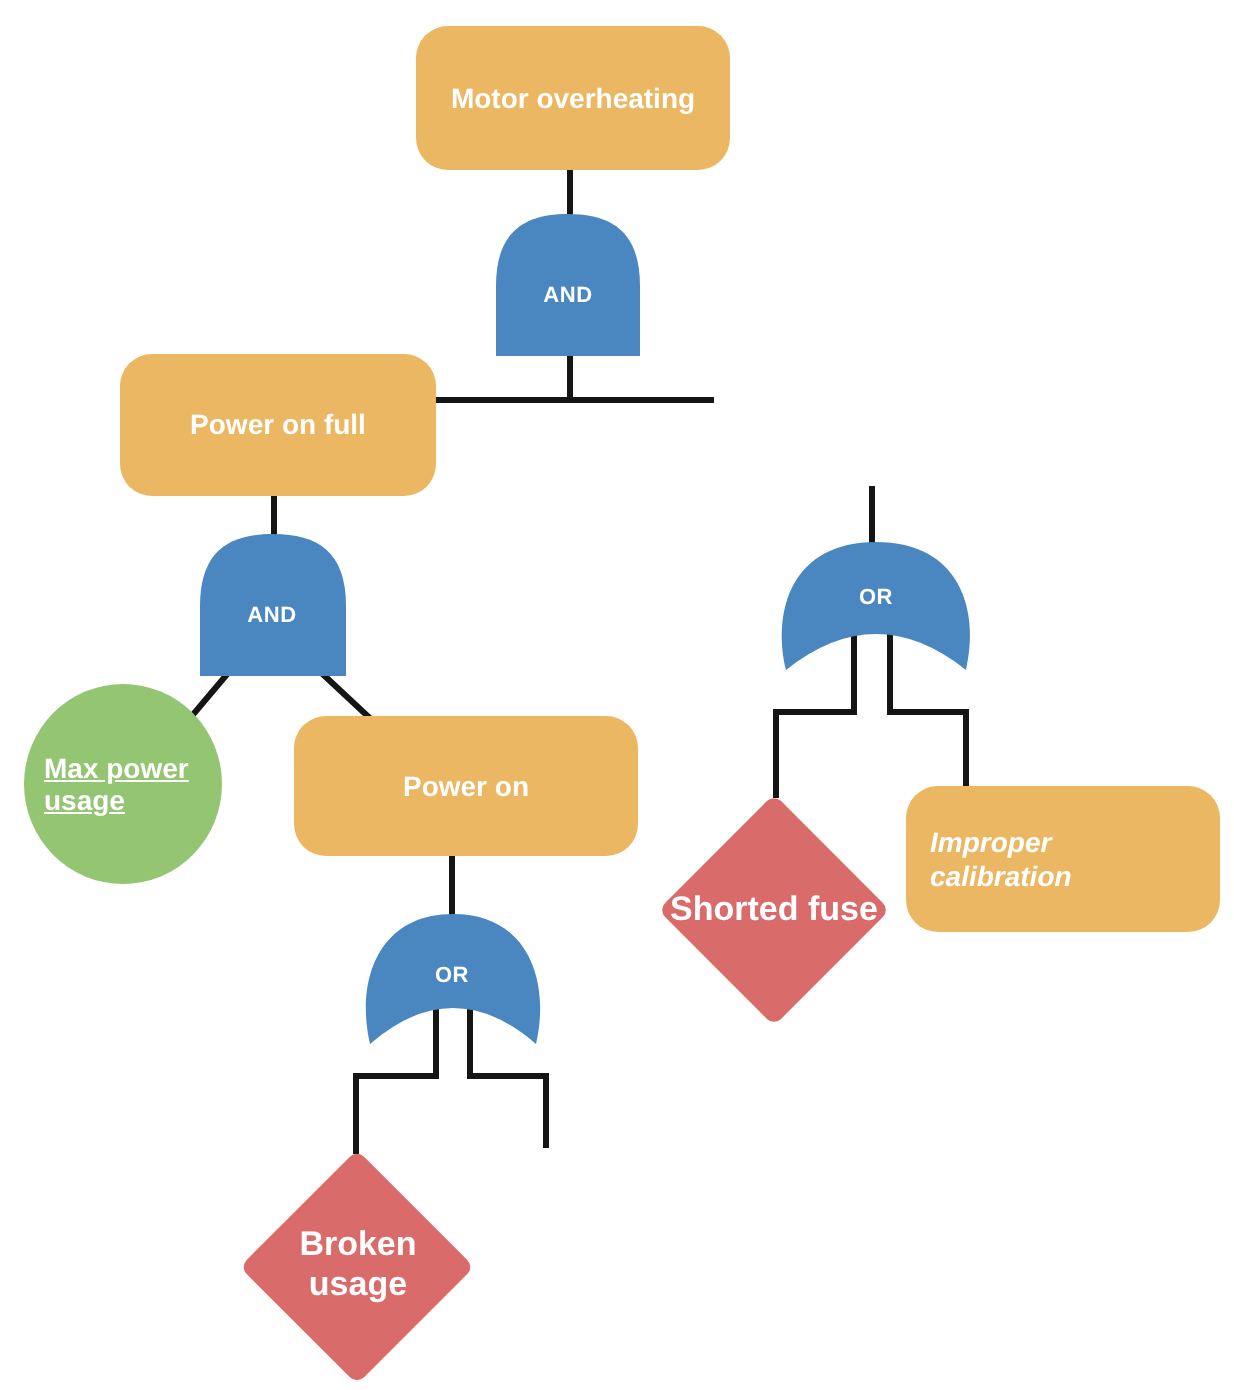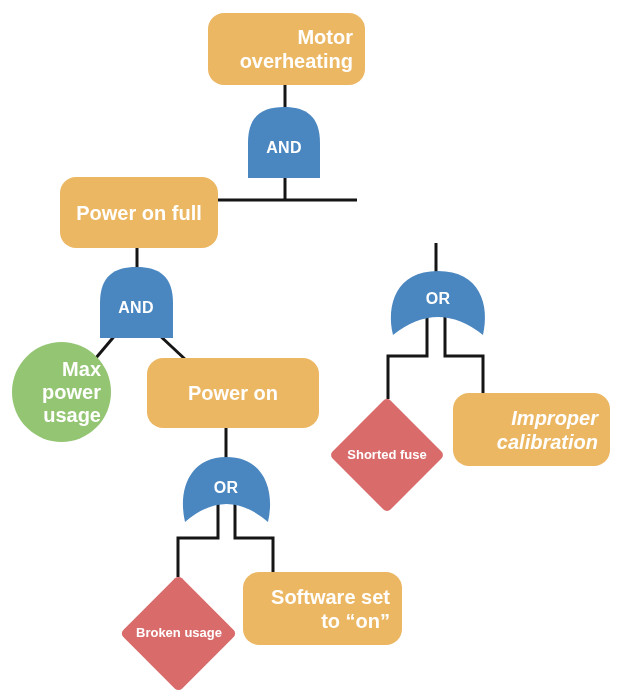--- a/index.html
+++ b/index.html
@@ -10,58 +10,59 @@
     font-family:"Liberation Sans", sans-serif;
     overflow:hidden;
   }
   svg.layer { position:absolute; left:0; top:0; width:617px; height:695px; }
   .edge { stroke:var(--line,#111); stroke-width:3; fill:none; }
   .gate-shape { fill:var(--gate,#4A87C1); }
 
   .node {
     position:absolute;
     display:flex; align-items:center; justify-content:center;
-    text-align:right;
+    text-align:left;
     color:var(--text,#fff);
     font-weight:bold;
-    font-size:20px;
+    font-size:14px;
     line-height:1.2;
     box-sizing:border-box;
   }
   .event-box {
     background:var(--event,#ECB763);
     border-radius:16px;
     padding:6px 12px;
   }
   .circle {
     background:var(--external,#94C573);
     border-radius:50%;
     padding:0 10px;
     line-height:1.15;
+    text-decoration:underline;
   }
   .diamond {
     position:absolute;
     background:var(--basic,#D96B6B);
     transform:rotate(45deg);
     border-radius:5px;
   }
   .diamond-label {
     position:absolute;
     width:104px;
     transform:translate(-50%,-50%);
     display:flex; align-items:center; justify-content:center;
     text-align:center;
     color:var(--text,#fff);
-    font-weight:bold; font-size:13px; line-height:1.2;
+    font-weight:bold; font-size:17px; line-height:1.2;
   }
   .gate-label {
     position:absolute;
     transform:translate(-50%,-50%);
     color:var(--text,#fff);
-    font-weight:bold; font-size:16px;
+    font-weight:bold; font-size:11px;
     letter-spacing:0.3px;
   }
 </style>
 </head>
 <body>
 
 <div class="canvas">
 
   <svg class="layer" viewBox="0 0 617 695" xmlns="http://www.w3.org/2000/svg">
 
@@ -93,21 +94,20 @@
 
   <div class="node event-box" style="left:60px; top:177px; width:158px; height:71px;padding-left:12px;">Power on full</div>
 
 
   <div class="node circle" style="left:12px; top:342px; width:99px; height:100px;">Max power usage</div>
 
   <div class="node event-box" style="left:147px; top:358px; width:172px; height:70px;">Power on</div>
 
   <div class="node event-box" style="left:453px; top:393px; width:157px; height:73px;font-style:italic;">Improper calibration</div>
 
-  <div class="node event-box" style="left:243px; top:572px; width:159px; height:73px;">Software set to “on”</div>
 
   <div class="diamond" style="left:346px; top:414px; width:82px; height:82px;"></div>
   <div class="diamond-label" style="left:387px; top:455px;">Shorted fuse</div>
 
   <div class="diamond" style="left:137px; top:592px; width:83px; height:83px;"></div>
   <div class="diamond-label" style="left:179px; top:633px;">Broken usage</div>
 
 </div>
 
 </body></html>

